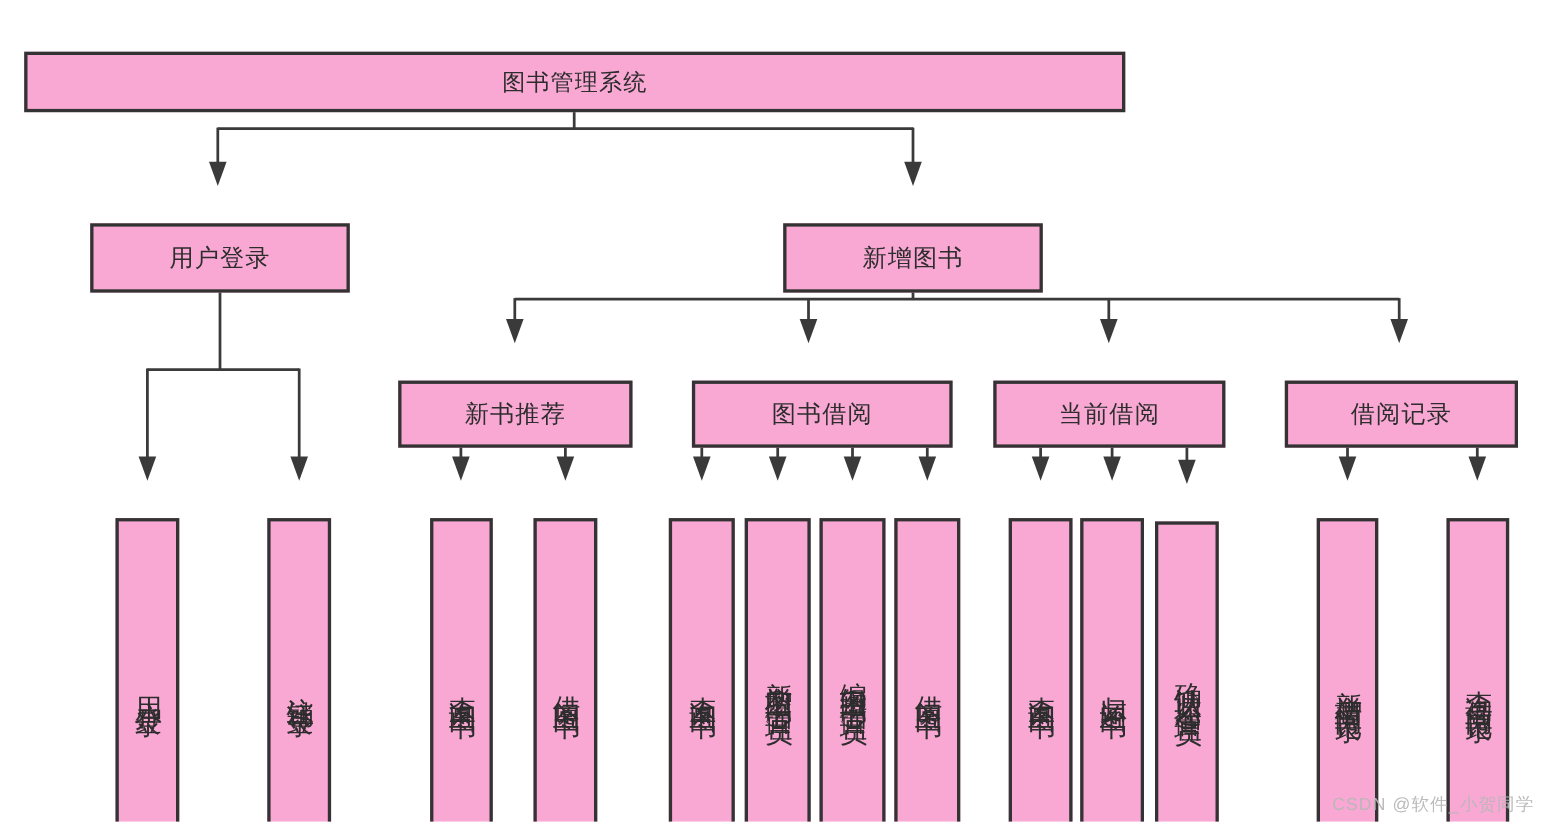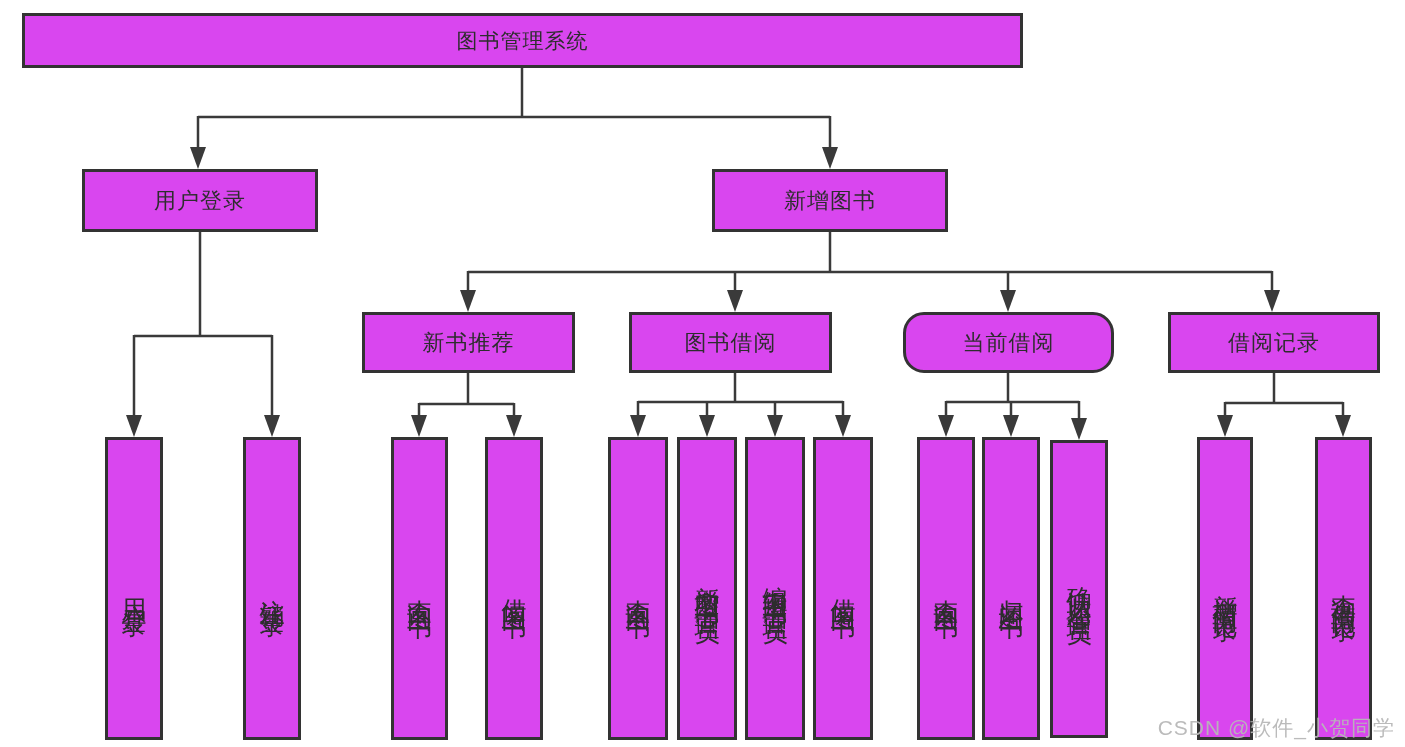--- a/index.html
+++ b/index.html
@@ -19,45 +19,46 @@
     position: absolute;
     left: 0;
     top: 0;
     z-index: 0;
     pointer-events: none;
   }
   .node {
     position: absolute;
     box-sizing: border-box;
     border: 3px solid #333333;
-    background: #d946ef;
+    background: #f9a8d4;
     color: #2d2d2d;
     display: flex;
     align-items: center;
     justify-content: center;
     z-index: 1;
     font-size: 22px;
     letter-spacing: 1px;
     white-space: nowrap;
+    margin-top: 34px;
   }
   .node.root { font-size: 21px; }
   .vnode .vtext {
     writing-mode: vertical-rl;
     text-orientation: mixed;
     font-size: 25px;
     letter-spacing: 5px;
     line-height: 1;
     white-space: nowrap;
   }
   .watermark {
     position: absolute;
     right: 10px;
     bottom: 5px;
     z-index: 2;
-    font-size: 21px;
+    font-size: 16px;
     color: rgba(183, 183, 183, 0.95);
     letter-spacing: 1px;
     white-space: nowrap;
     pointer-events: none;
   }
 </style>
 </head>
 <body>
 
 <div class="canvas">
@@ -128,22 +129,22 @@
       <polygon points="1335,415 1351,415 1343,437"></polygon>
     </g>
   </svg>
 
   <div class="node root" style="left:22px; top:13px; width:1001px; height:55px;">图书管理系统</div>
 
   <div class="node" style="left:82px; top:169px; width:236px; height:63px;">用户登录</div>
   <div class="node" style="left:712px; top:169px; width:236px; height:63px;">新增图书</div>
 
   <div class="node" style="left:362px; top:312px; width:213px; height:61px;text-align:right;">新书推荐</div>
-  <div class="node" style="left:629px; top:312px; width:203px; height:61px;">图书借阅</div>
-  <div class="node" style="left:903px; top:312px; width:211px; height:61px;border-radius:21px;">当前借阅</div>
+  <div class="node" style="left:629px; top:312px; width:237px; height:61px;">图书借阅</div>
+  <div class="node" style="left:903px; top:312px; width:211px; height:61px;">当前借阅</div>
   <div class="node" style="left:1168px; top:312px; width:212px; height:61px;">借阅记录</div>
 
   <div class="node vnode" style="left:105px; top:437px; width:58px; height:303px;">
     <span class="vtext">用户登录</span>
   </div>
   <div class="node vnode" style="left:243px; top:437px; width:58px; height:303px;">
     <span class="vtext">注销登录</span>
   </div>
 
   <div class="node vnode" style="left:391px; top:437px; width:57px; height:303px;">

